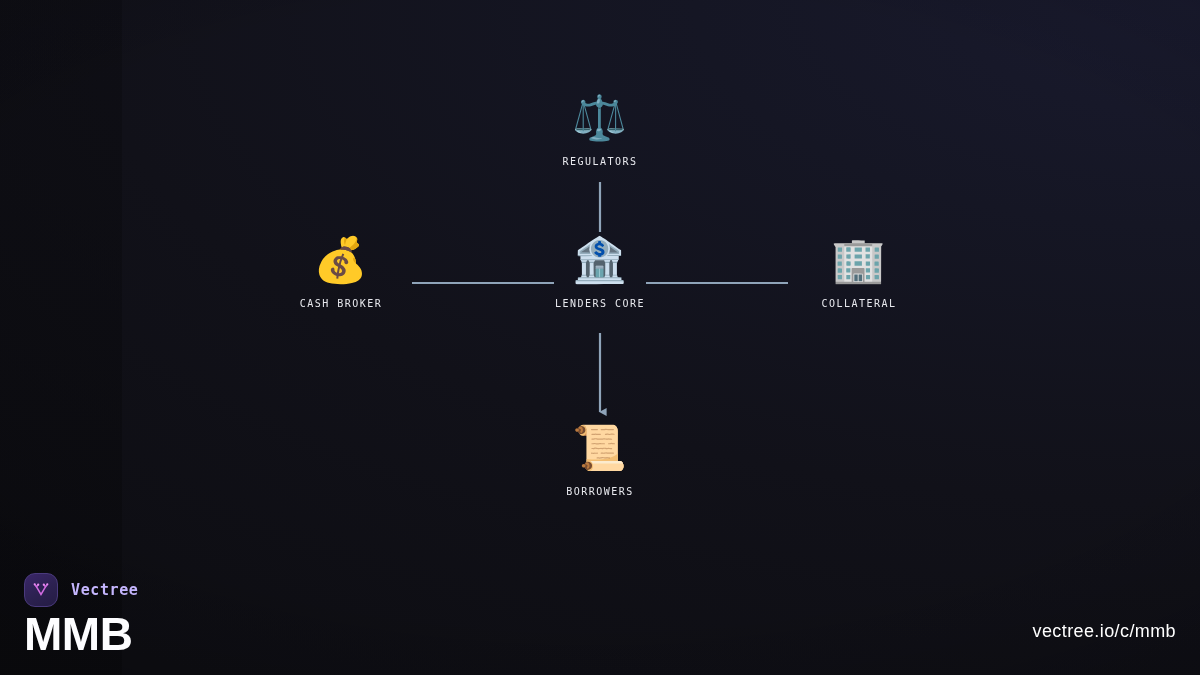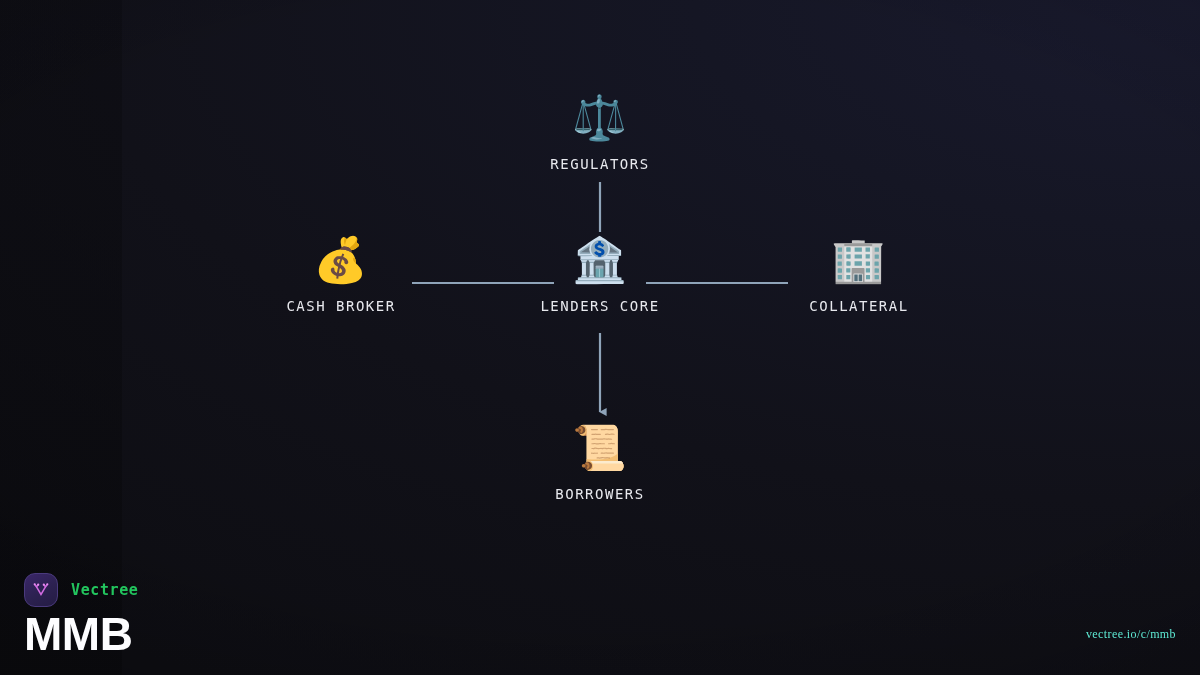--- a/index.html
+++ b/index.html
@@ -45,21 +45,21 @@
   }
   .node-glyph {
     font-family:"DejaVu Sans", sans-serif;
     font-size:44px; line-height:52px;
     text-align:center;
     user-select:none;
   }
   .node-label {
     margin-top:12px;
     font-family:"DejaVu Sans Mono", monospace;
-    font-size:14px;
+    font-size:10px;
     letter-spacing:1.5px;
     color:#e8e9ee;
     white-space:nowrap;
     text-align:center;
   }
 
   #node-regulators  { left:600px; top:92px; }
   #node-broker      { left:600px; top:234px; }
   #node-lenders     { left:341px; top:234px; }
   #node-borrowers   { left:859px; top:234px; }
@@ -75,33 +75,33 @@
   #brand-logo {
     width:34px; height:34px; border-radius:11px;
     background:linear-gradient(150deg, #3a2668 0%, #2c2150 55%, #241c44 100%);
     border:1px solid #4a3a7d;
     display:flex; align-items:center; justify-content:center;
     flex:none;
   }
   #brand-name {
     font-family:"DejaVu Sans Mono", monospace;
     font-size:15px; font-weight:bold;
-    color:#22c55e; letter-spacing:0.6px;
+    color:#c4b5fd; letter-spacing:0.6px;
   }
   #brand-title {
     font-family:"Liberation Sans", sans-serif;
     font-size:46px; font-weight:bold;
     color:#fdfdff; letter-spacing:-0.5px; line-height:38px;
   }
 
   #footer-url {
     position:absolute; right:24px; bottom:33px;
-    font-family:Liberation Serif, serif;
-    font-size:12px; letter-spacing:0.4px;
-    color:#5eead4;
+    font-family:Liberation Sans, sans-serif;
+    font-size:18px; letter-spacing:0.4px;
+    color:#ffffff;
   }
 </style>
 </head>
 <body>
 
 <div id="bg-gradient"></div>
 <div id="bg-left-panel"></div>
 <div id="bg-vignette"></div>
 
 <div id="diagram">

